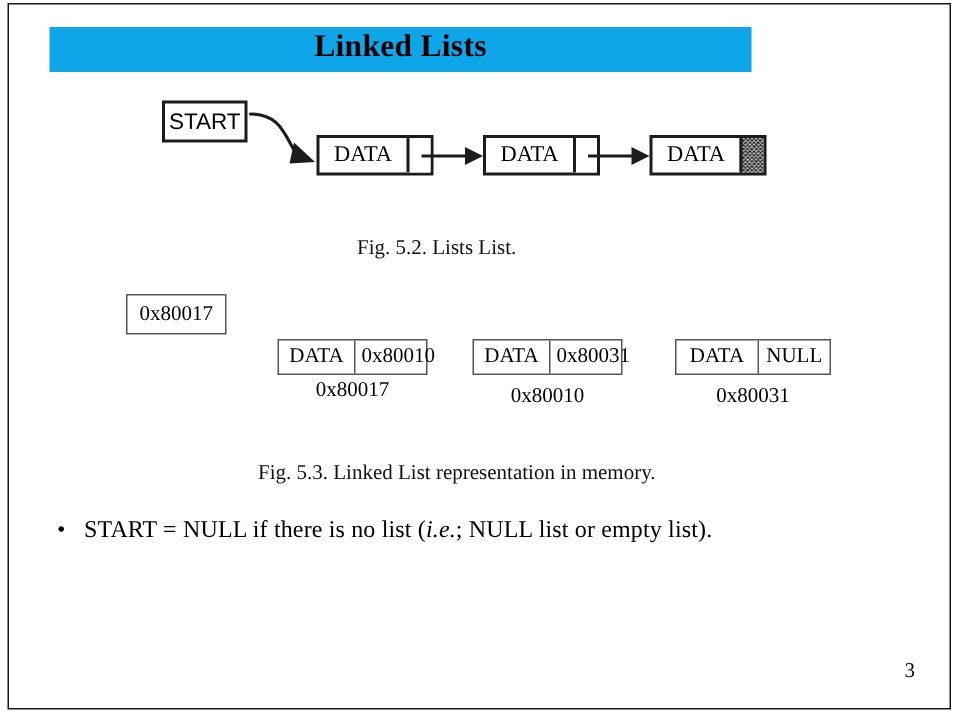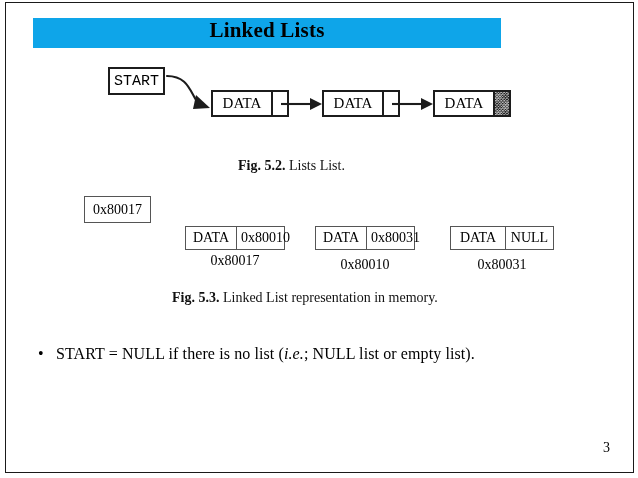--- a/index.html
+++ b/index.html
@@ -50,21 +50,21 @@
   }
   
   .box {
     position: absolute;
     box-sizing: border-box;
     border: 2px solid #1c1c1c;
     background: #ffffff;
     display: flex;
     align-items: center;
     justify-content: center;
-    font-family: Liberation Mono, monospace;
+    font-family: Liberation Sans, sans-serif;
     color: #000000;
     white-space: nowrap;
   }
   .thinbox {
     position: absolute;
     box-sizing: border-box;
     border: 1px solid #555555;
     background: #ffffff;
     display: flex;
     align-items: stretch;
@@ -125,21 +125,21 @@
   #mem-start-box .cell { width: 100%; font-size: 14px; }
 
   
   .caption {
     position: absolute;
     font-family: "Liberation Serif", serif;
     font-size: 14px;
     color: #111111;
     white-space: nowrap;
   }
-  .caption .figno { font-weight: bold; margin-top: 40px; }
+  .caption .figno { font-weight: normal; margin-top: 40px; }
   
   .addr-label {
     position: absolute;
     font-family: "Liberation Serif", serif;
     font-size: 14px;
     color: #000000;
     white-space: nowrap;
     text-align: center;
   }
   
@@ -246,21 +246,21 @@
     <span class="cell divider" style="flex:1 1 auto;">0x80031</span>
   </div>
   <div class="addr-label" style="left:315px; top:257px; width:100px;">0x80010</div>
 
   <div class="thinbox" style="left:450px; top:226px; width:104px; height:24px;">
     <span class="cell" style="flex:0 0 46px;">DATA</span>
     <span class="cell divider" style="flex:1 1 auto;text-align:center;">NULL</span>
   </div>
   <div class="addr-label" style="left:450px; top:257px; width:104px;">0x80031</div>
 
-  <div class="caption" style="left:172px; top:290px;">
+  <div class="caption" style="left:172px; top:308px;">
     <span class="figno">Fig. 5.3.</span>
     <span>Linked List representation in memory.</span>
   </div>
 
   <div id="bullet-row">
     <span id="bullet-dot">•</span>
     <span id="bullet-text"><span>START  =  NULL if there is no list (</span><span class="ital">i.e.</span><span>; NULL list or empty list).</span></span>
   </div>
 
   <div id="page-number">3</div>

